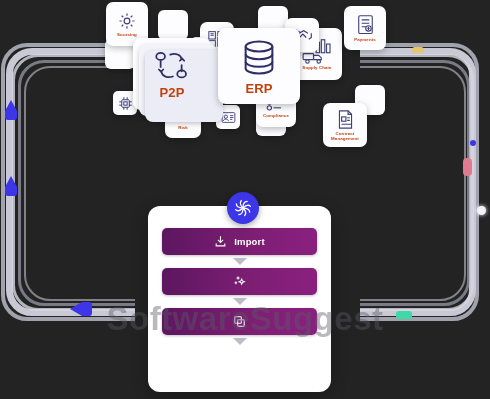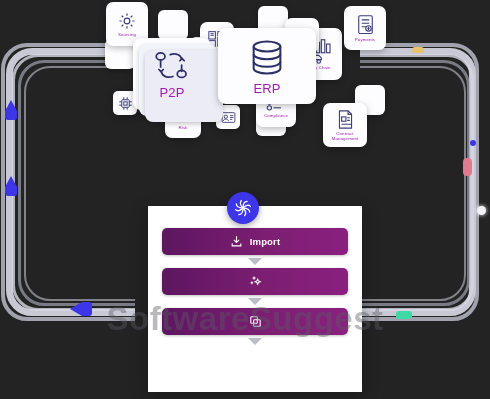--- a/index.html
+++ b/index.html
@@ -69,22 +69,22 @@
     border-radius: 8px;
     box-shadow: 0 2px 7px rgba(0,0,0,.28);
     display: flex;
     flex-direction: column;
     align-items: center;
     justify-content: center;
     color: #2a2a5a;
     text-align: center;
   }
   .card .label {
-    font-weight: 400;
-    color: #a21caf;
+    font-weight: 700;
+    color: #c2410c;
     letter-spacing: .1px;
     line-height: 1.05;
     padding: 0 2px;
   }
   .card.big   { width: 78px; height: 72px; }
   .card.big .label  { font-size: 13px; margin-top: 3px; }
   .card.mid   { width: 42px; height: 44px; border-radius:7px; }
   .card.mid .label  { font-size: 4.4px; margin-top: 2px; }
   .card.small { width: 30px; height: 30px; border-radius: 6px; }
   .card.blank { background:#fdfdff; }
@@ -96,23 +96,23 @@
   }
   .stack-shadow::before{ left:6px; top:6px; width:100%; height:100%; }
   .stack-shadow::after { left:12px; top:12px; width:100%; height:100%; background:#ececf6;}
 
   svg.ic { display:block; }
 
   
   #panel {
     position: absolute;
     left: 148px; top: 206px;
-    width: 214px; height: 186px;
+    width: 183px; height: 186px;
     background: #ffffff;
-    border-radius: 0;
+    border-radius: 12px;
     box-shadow: 0 4px 16px rgba(0,0,0,.3);
     padding: 22px 14px 10px 14px;
   }
   #badge {
     position: absolute;
     left: 227px; top: 192px;
     width: 32px; height: 32px;
     border-radius: 50%;
     background: #3c36e8;
     display: flex; align-items: center; justify-content: center;
@@ -197,21 +197,21 @@
         <path d="M22 6c6-2 12 0 13 5"></path>
         <path d="M33 13l2.5-2.5L38 13"></path>
         <path d="M25 31c-6 2-12 0-13-5"></path>
         <path d="M14 23l-2.5 2.5L9 23"></path>
         <path d="M11 13v7M35 18v7"></path>
       </svg>
     </span>
     <span class="label">P2P</span>
   </div>
 
-  <div class="card big" style="left:218px; top:28px; width:98px; height:76px; z-index:7;">
+  <div class="card big" style="left:218px; top:28px; width:82px; height:76px; z-index:7;">
     <span>
       <svg class="ic" width="42" height="42" viewBox="0 0 44 44" fill="none" stroke="#2e2e66" stroke-width="2.1">
         <ellipse cx="22" cy="10" rx="14" ry="5.2"></ellipse>
         <path d="M8 10v8c0 2.9 6.3 5.2 14 5.2S36 20.9 36 18v-8"></path>
         <path d="M8 18v8c0 2.9 6.3 5.2 14 5.2S36 28.9 36 26v-8"></path>
         <path d="M8 26v7c0 2.9 6.3 5.2 14 5.2S36 35.9 36 33v-7"></path>
       </svg>
     </span>
     <span class="label">ERP</span>
   </div>

